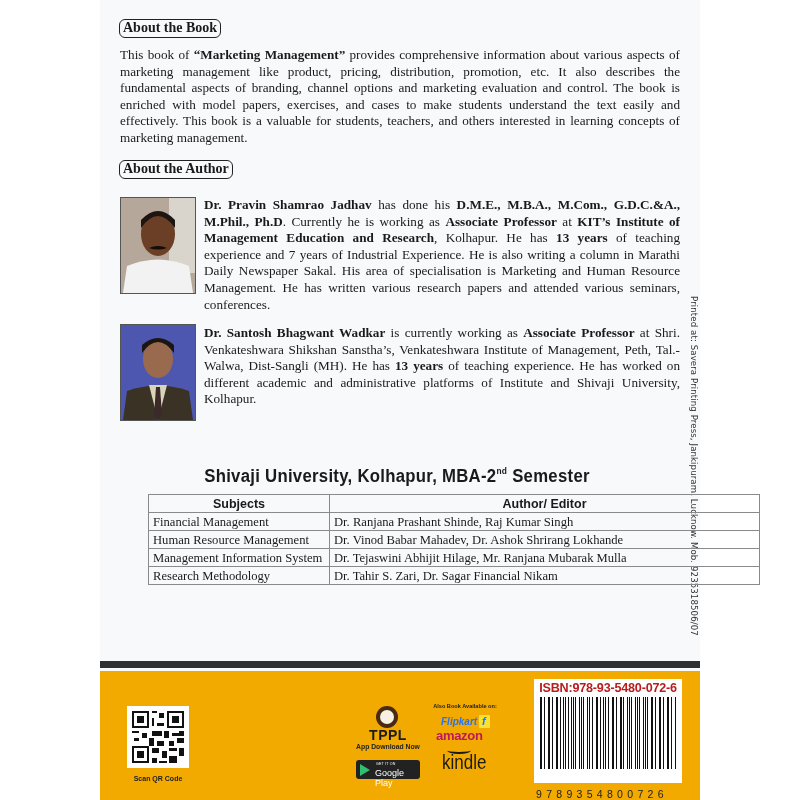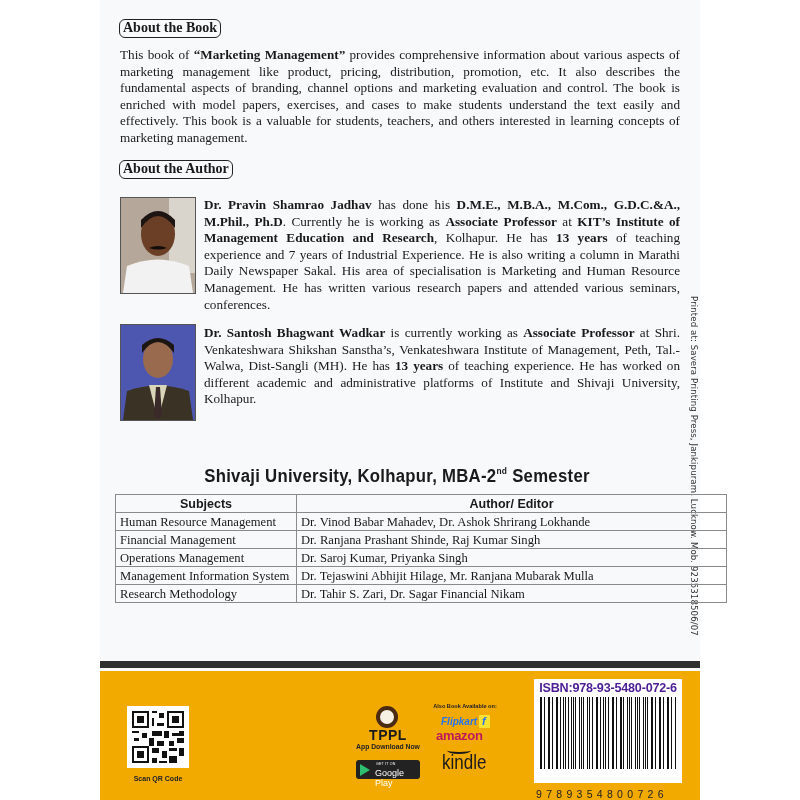--- a/index.html
+++ b/index.html
@@ -5,21 +5,21 @@
   html, body { margin: 0; padding: 0; background: #ffffff; }
   body { width: 800px; height: 800px; position: relative; overflow: hidden; font-family: "Liberation Serif", serif; color: #1a1a1a; }
   .page { position: absolute; left: 100px; top: 0; width: 600px; height: 800px; background: #f8f9fb; }
   .heading-box { position: absolute; border: 1.5px solid #222; border-radius: 6px; padding: 0 3px; font-weight: bold; font-size: 14px; line-height: 16px; height: 17px; white-space: nowrap; }
   .para { position: absolute; font-size: 13.2px; line-height: 16.6px; text-align: justify; text-align-last: left; }
   .para b { font-weight: bold; }
   .photo { position: absolute; width: 74px; height: 95px; border: 1px solid #555; overflow: hidden; }
   .vertical-note { position: absolute; left: 689px; top: 296px; transform-origin: 0 0; transform: rotate(90deg) translate(0, -100%); font-family: "DejaVu Sans", sans-serif; font-size: 8.6px; color: #333; white-space: nowrap; letter-spacing: 0.1px; }
   .uni-title { position: absolute; left: 133px; top: 466px; width: 528px; text-align: center; font-family: "Liberation Sans", sans-serif; font-weight: bold; font-size: 18px; letter-spacing: 0.3px; transform: scaleX(0.93); transform-origin: center; }
   .uni-title sup { font-size: 9px; vertical-align: 8px; }
-  table.subjects { position: absolute; left: 115px; top: 494px; width: 612px; border-collapse: collapse; font-size: 12.6px; }
+  table.subjects { position: absolute; left: 148px; top: 494px; width: 612px; border-collapse: collapse; font-size: 12.6px; }
   table.subjects td, table.subjects th { border: 1px solid #8a8a8a; height: 17px; padding: 0 0 0 4px; line-height: 16px; white-space: nowrap; }
   table.subjects th { font-family: "Liberation Sans", sans-serif; font-weight: bold; font-size: 12.5px; text-align: center; padding: 0; }
   table.subjects td.c1, table.subjects th.c1 { width: 176px; }
   .darkbar { position: absolute; left: 100px; top: 661px; width: 600px; height: 7px; background: #2f2f30; }
   .orange { position: absolute; left: 100px; top: 671px; width: 600px; height: 129px; background: #f2a900; }
   .qr { position: absolute; left: 127px; top: 706px; width: 62px; height: 62px; background: #fff; }
   .qr-label { position: absolute; left: 117px; top: 775px; width: 82px; text-align: center; font-family: "Liberation Sans", sans-serif; font-weight: bold; font-size: 7px; color: #222; }
   .tppl-logo { position: absolute; left: 376px; top: 706px; width: 22px; height: 22px; border-radius: 50%; background: #4a2a10; }
   .tppl-logo::after { content: ""; position: absolute; left: 4px; top: 4px; width: 14px; height: 14px; border-radius: 50%; background: #f7f1e4; }
   .tppl-text { position: absolute; left: 360px; top: 727px; width: 56px; text-align: center; font-family: "Liberation Sans", sans-serif; font-weight: bold; font-size: 14px; color: #1b1b1b; letter-spacing: 0.5px; }
@@ -29,21 +29,21 @@
   .gplay .small { position: absolute; left: 20px; top: 2px; font-size: 3.6px; letter-spacing: 0.2px; }
   .gplay .big { position: absolute; left: 19px; top: 8px; font-size: 9px; }
   .avail { position: absolute; left: 425px; top: 703px; width: 80px; text-align: center; font-family: "Liberation Sans", sans-serif; font-weight: bold; font-size: 5.6px; color: #222; }
   .flipkart { position: absolute; left: 441px; top: 716px; font-family: "Liberation Sans", sans-serif; font-style: italic; font-weight: bold; font-size: 10px; color: #2874f0; }
   .flip-bag { position: absolute; left: 479px; top: 715px; width: 11px; height: 13px; background: #f9e232; border-radius: 1px; }
   .flip-bag::after { content: "f"; position: absolute; left: 3px; top: 0px; font-family: "Liberation Sans", sans-serif; font-weight: bold; font-style: italic; font-size: 11px; color: #2874f0; line-height: 13px; }
   .amazon { position: absolute; left: 436px; top: 728px; font-family: "Liberation Sans", sans-serif; font-weight: bold; font-size: 13px; color: #be185d; letter-spacing: -0.3px; }
   .smile { position: absolute; left: 447px; top: 747px; width: 24px; height: 5px; border-bottom: 2px solid #1a1a1a; border-radius: 0 0 50% 50%; }
   .kindle { position: absolute; left: 442px; top: 751px; font-family: "Liberation Sans", sans-serif; font-size: 20px; color: #1a1a1a; transform: scaleX(0.85); transform-origin: left; }
   .isbn-box { position: absolute; left: 534px; top: 679px; width: 148px; height: 104px; background: #fff; }
-  .isbn-text { position: absolute; left: 538px; top: 681px; width: 140px; text-align: center; font-family: "Liberation Sans", sans-serif; font-weight: bold; font-size: 12.6px; color: #4c1d95; letter-spacing: -0.2px; }
+  .isbn-text { position: absolute; left: 538px; top: 681px; width: 140px; text-align: center; font-family: "Liberation Sans", sans-serif; font-weight: bold; font-size: 12.6px; color: #b91c1c; letter-spacing: -0.2px; }
   .barcode { position: absolute; left: 540px; top: 697px; width: 136px; height: 72px; display: flex; align-items: flex-start; }
   .barcode span { display: block; height: 72px; background: #111; }
   .barcode-digits { position: absolute; left: 536px; top: 788px; width: 146px; font-family: "Liberation Sans", sans-serif; font-size: 10.5px; color: #222; letter-spacing: 4.3px; }
 </style>
 </head>
 <body>
 
 <div class="page"></div>
 
 <div class="heading-box" style="left:119px; top:19px;">About the Book</div>
@@ -81,30 +81,26 @@
 
 <table class="subjects">
   <thead>
     <tr>
       <th class="c1">Subjects</th>
       <th>Author/ Editor</th>
     </tr>
   </thead>
   <tbody>
     <tr>
+        <td class="c1">Financial Management</td>
+        <td>Dr. Ranjana Prashant Shinde, Raj Kumar Singh</td>
+      </tr>
+    <tr>
         <td class="c1">Human Resource Management</td>
         <td>Dr. Vinod Babar Mahadev, Dr. Ashok Shrirang Lokhande</td>
-      </tr>
-    <tr>
-        <td class="c1">Financial Management</td>
-        <td>Dr. Ranjana Prashant Shinde, Raj Kumar Singh</td>
-      </tr>
-    <tr>
-        <td class="c1">Operations Management</td>
-        <td>Dr. Saroj Kumar, Priyanka Singh</td>
       </tr>
     <tr>
         <td class="c1">Management Information System</td>
         <td>Dr. Tejaswini Abhijit Hilage, Mr. Ranjana Mubarak Mulla</td>
       </tr>
     <tr>
         <td class="c1">Research Methodology</td>
         <td>Dr. Tahir S. Zari, Dr. Sagar Financial Nikam</td>
       </tr>
   </tbody>

